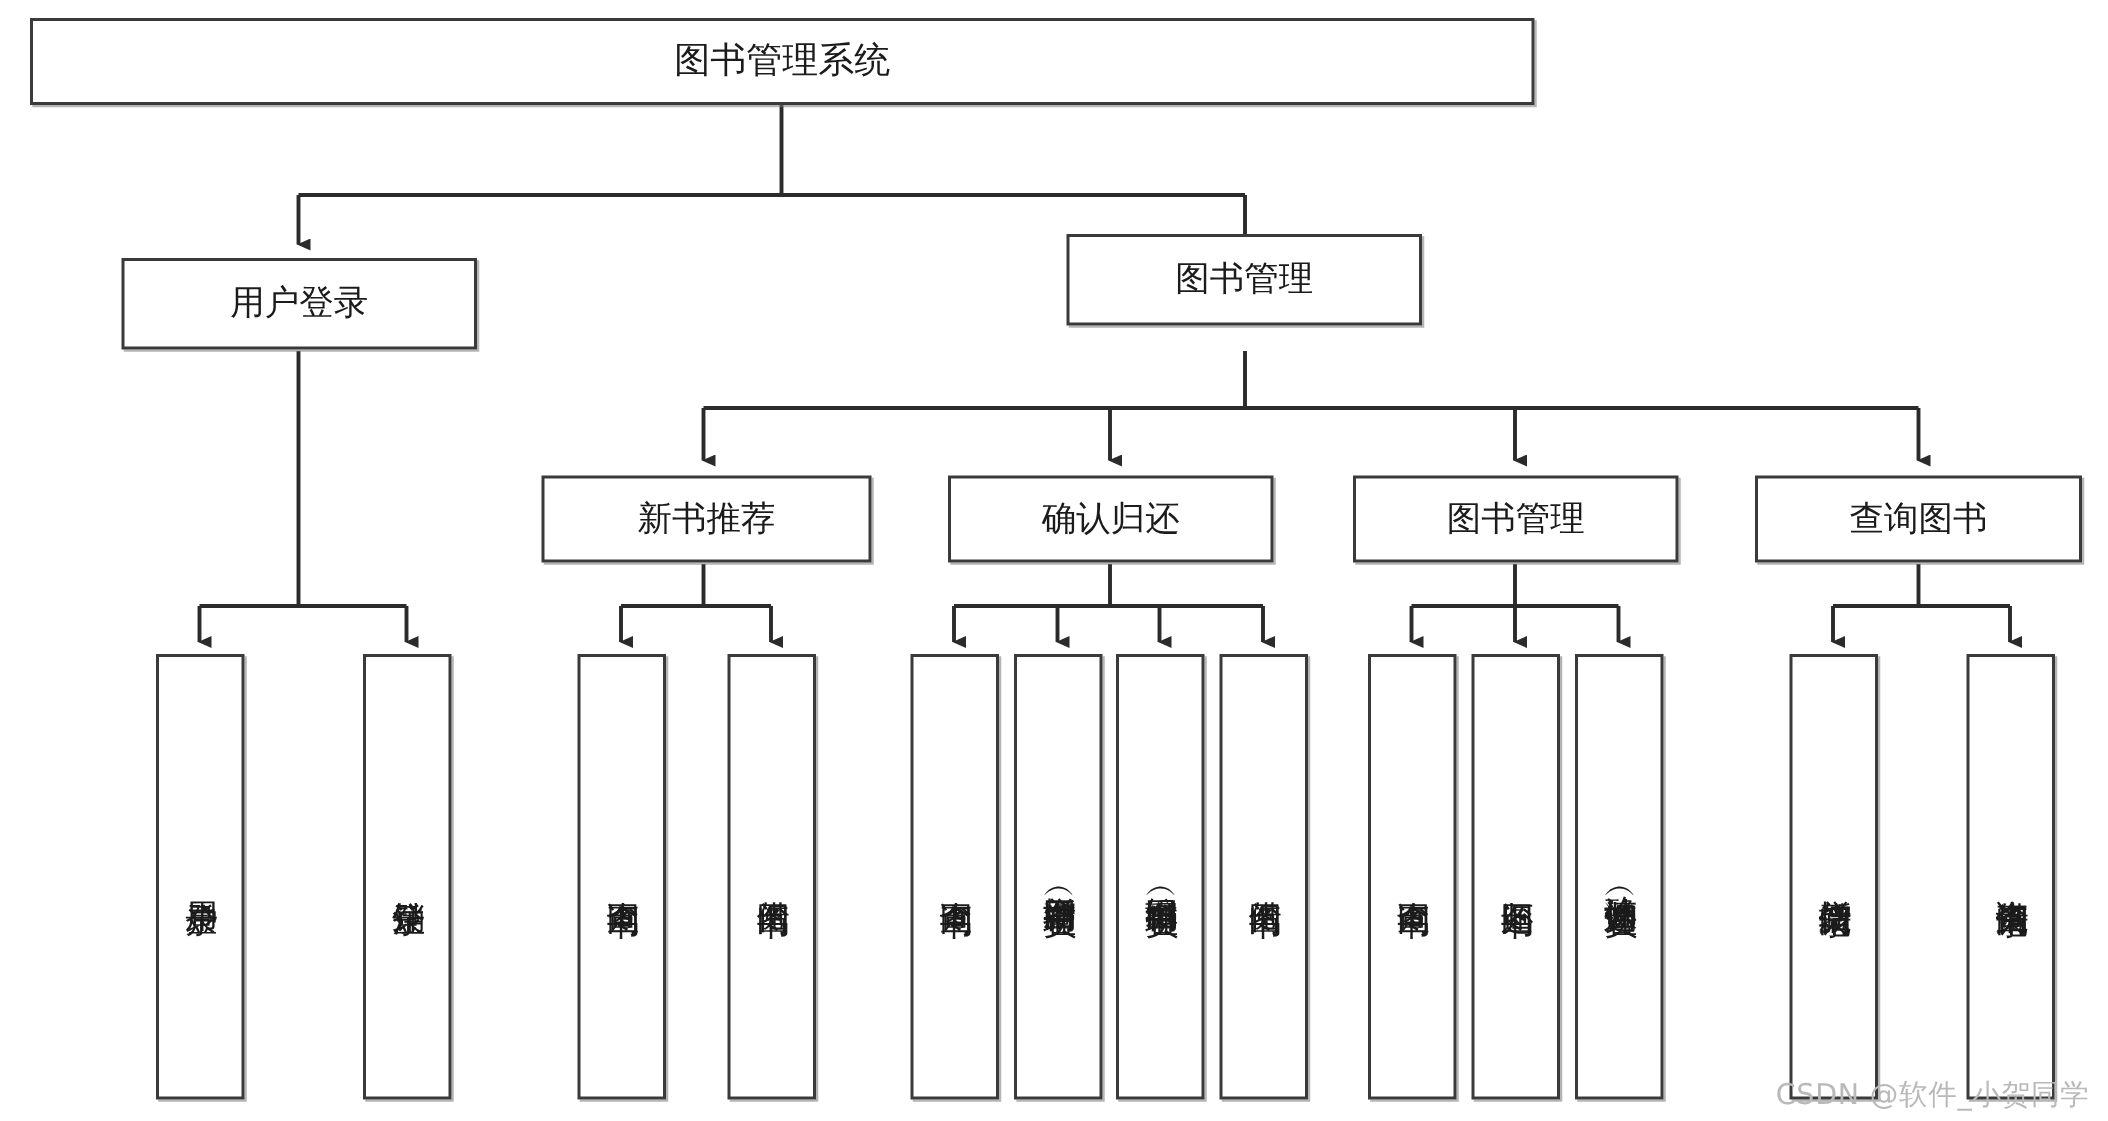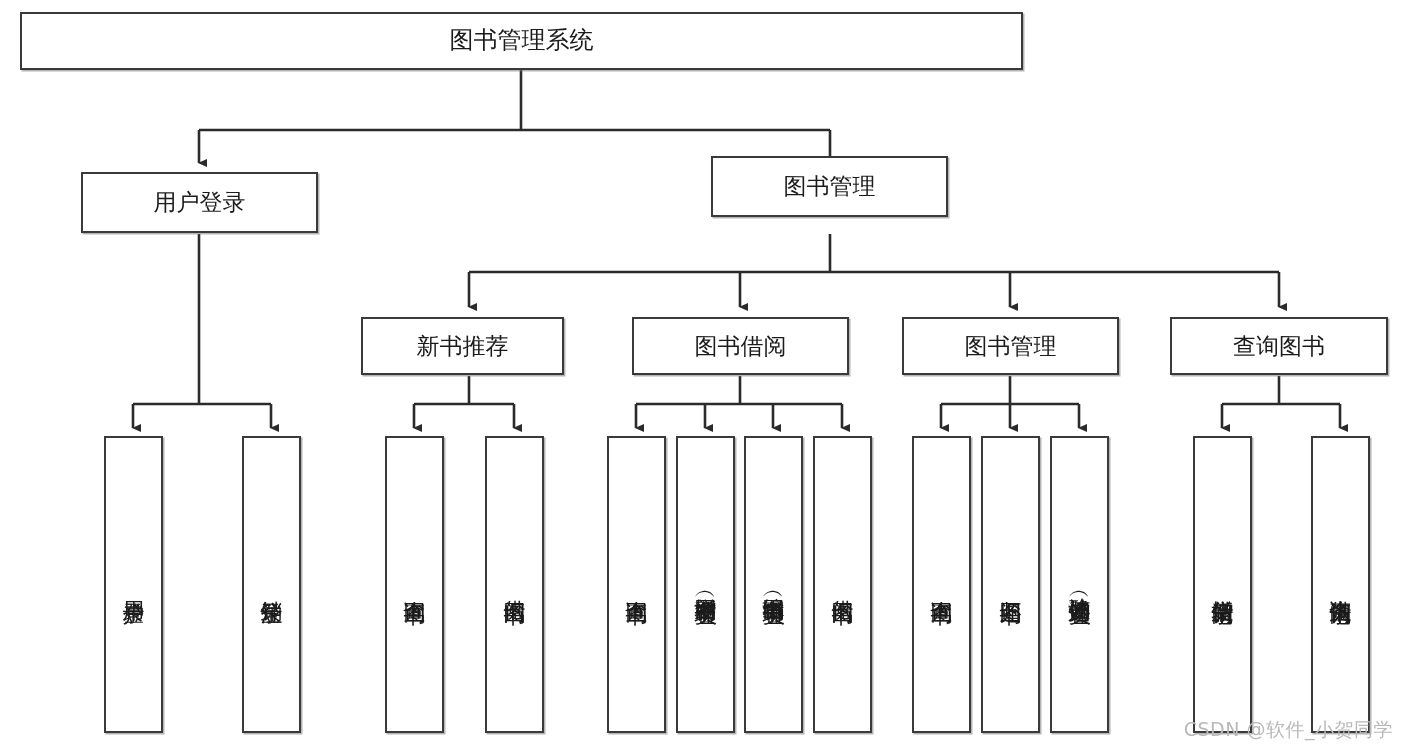--- a/index.html
+++ b/index.html
@@ -136,26 +136,26 @@
   </div>
 
   <div class="node horiz" style="left:81px; top:172px; width:237px; height:61px;">
     <span class="node-label">用户登录</span>
   </div>
 
   <div class="node horiz" style="left:711px; top:156px; width:237px; height:61px;">
     <span class="node-label">图书管理</span>
   </div>
 
-  <div class="node horiz" style="left:361px; top:317px; width:203px; height:58px;">
+  <div class="node horiz" style="left:361px; top:317px; width:220px; height:58px;">
     <span class="node-label">新书推荐</span>
   </div>
 
   <div class="node horiz" style="left:632px; top:317px; width:217px; height:58px;">
-    <span class="node-label">图书借阅</span>
+    <span class="node-label">确认归还</span>
   </div>
 
   <div class="node horiz" style="left:902px; top:317px; width:217px; height:58px;">
     <span class="node-label">图书管理</span>
   </div>
 
   <div class="node horiz" style="left:1170px; top:317px; width:218px; height:58px;">
     <span class="node-label">查询图书</span>
   </div>
 

